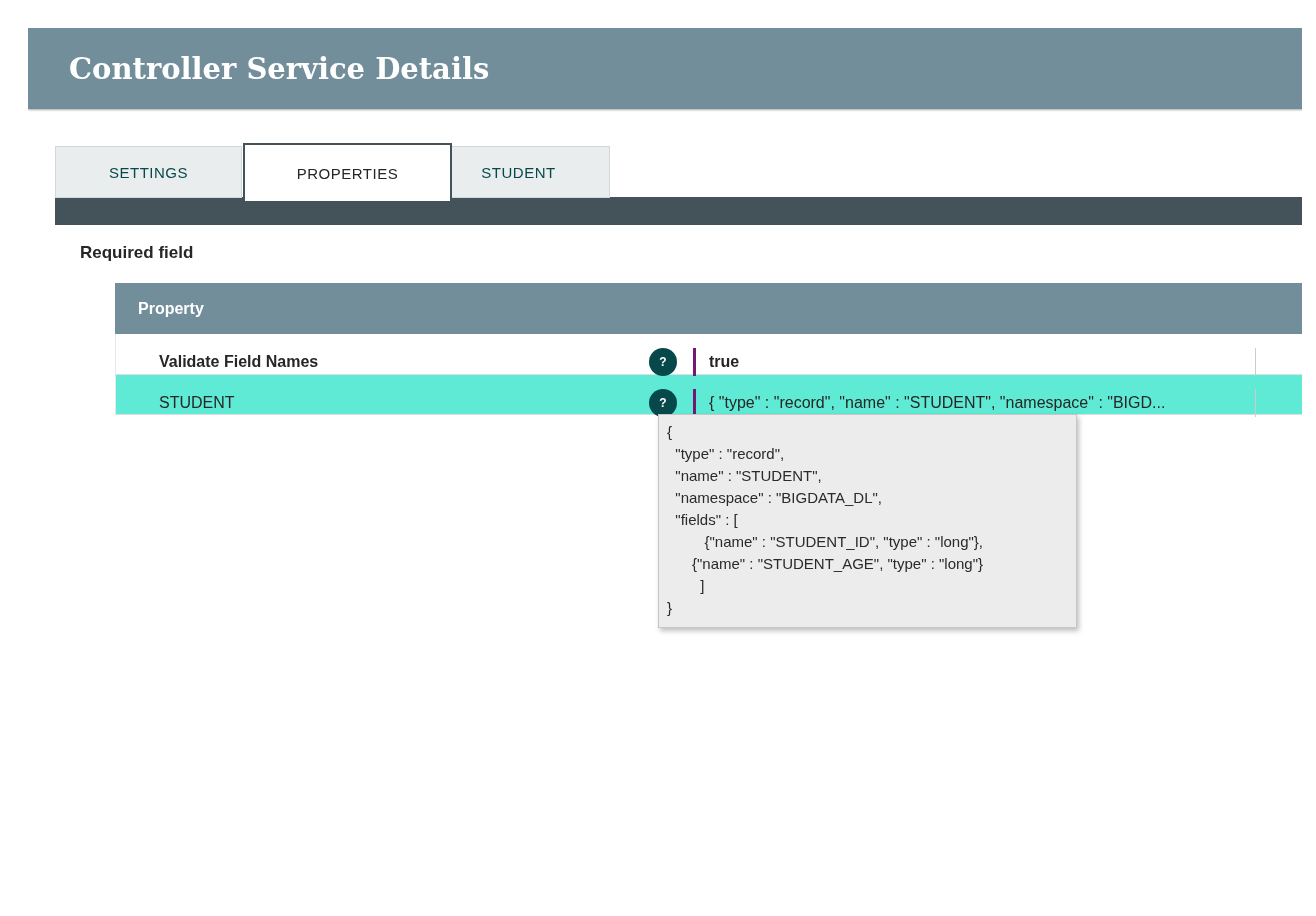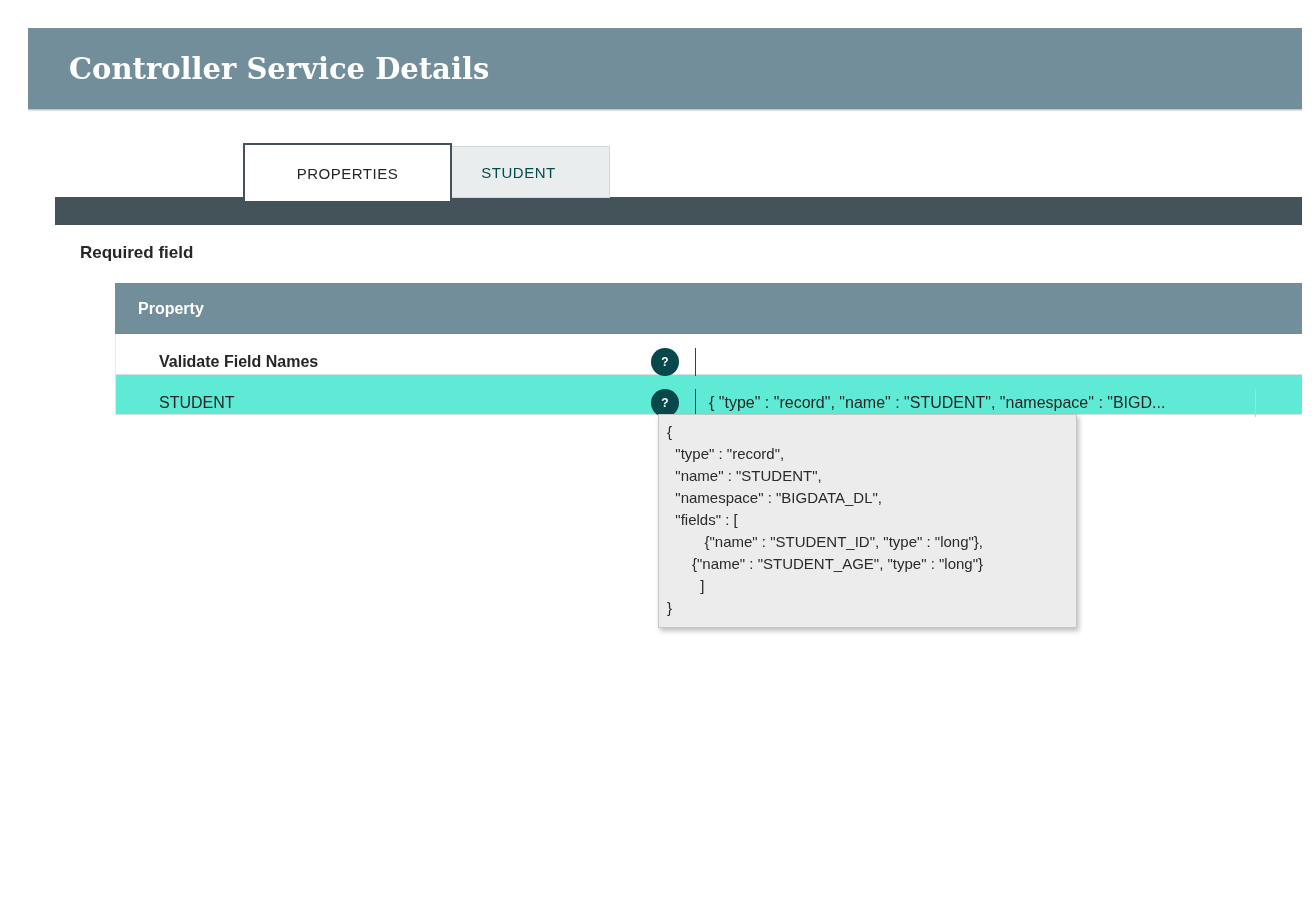--- a/index.html
+++ b/index.html
@@ -33,21 +33,21 @@
   .thead { display:flex; height:51px; background:#728e9b; color:#ffffff; font-weight:bold;
            font-size:16px; align-items:center; }
   .th-prop { width:567px; padding-left:9px; }
   .th-val  { width:561px; padding-left:13px; }
   .th-extra { flex:1; }
   .trow { display:flex; height:41px; border-bottom:1px solid #dcdfe1; border-left:1px solid #e6e9ea;
           border-right:1px solid #e6e9ea; background:#ffffff; font-size:16px; color:#262626; }
   .trow.highlighted { background:#5eead4; height:40px; }
   .td { display:flex; align-items:center; }
   .td-prop { width:566px; padding-left:15px; padding-right:16px; justify-content:space-between;
-             border-right:1px solid #701a75; }
+             border-right:3px solid #701a75; }
   .td-val { width:560px; padding-left:13px; border-right:1px solid #cccccc;
             white-space:nowrap; overflow:hidden; }
   .td-extra { flex:1; }
   .bold { font-weight:bold; }
   .help-icon { flex:0 0 auto; width:17px; height:17px; border-radius:50%; background:#07494b;
                color:#ffffff; font-size:12px; font-weight:bold; display:flex; align-items:center;
                justify-content:center; cursor:default; }
 
   
   .value-tooltip { position:absolute; top:386px; left:630px; width:419px; min-height:204px;
@@ -66,37 +66,39 @@
 <body>
 
 <div class="screen">
 
   <div class="dialog-header">
     <div class="dialog-title">Controller Service Details</div>
   </div>
 
   <div class="tab-strip">
     <div class="tab-underline"></div>
+    <div class="tab tab-settings">SETTINGS</div>
     <div class="tab tab-properties active">PROPERTIES</div>
     <div class="tab tab-comments">STUDENT</div>
   </div>
 
   <div class="required-field">Required field</div>
 
   <div class="ptable">
     <div class="thead">
       <div class="th-prop">Property</div>
       <div class="th-extra"></div>
     </div>
 
     <div class="trow">
       <div class="td td-prop">
         <span class="bold">Validate Field Names</span>
         <span class="help-icon">?</span>
       </div>
+      <div class="td td-val bold">true</div>
       <div class="td td-extra"></div>
     </div>
 
     <div class="trow highlighted">
       <div class="td td-prop">
         <span>STUDENT</span>
         <span class="help-icon">?</span>
       </div>
       <div class="td td-val">{ "type" : "record", "name" : "STUDENT", "namespace" : "BIGD...</div>
       <div class="td td-extra"></div>

